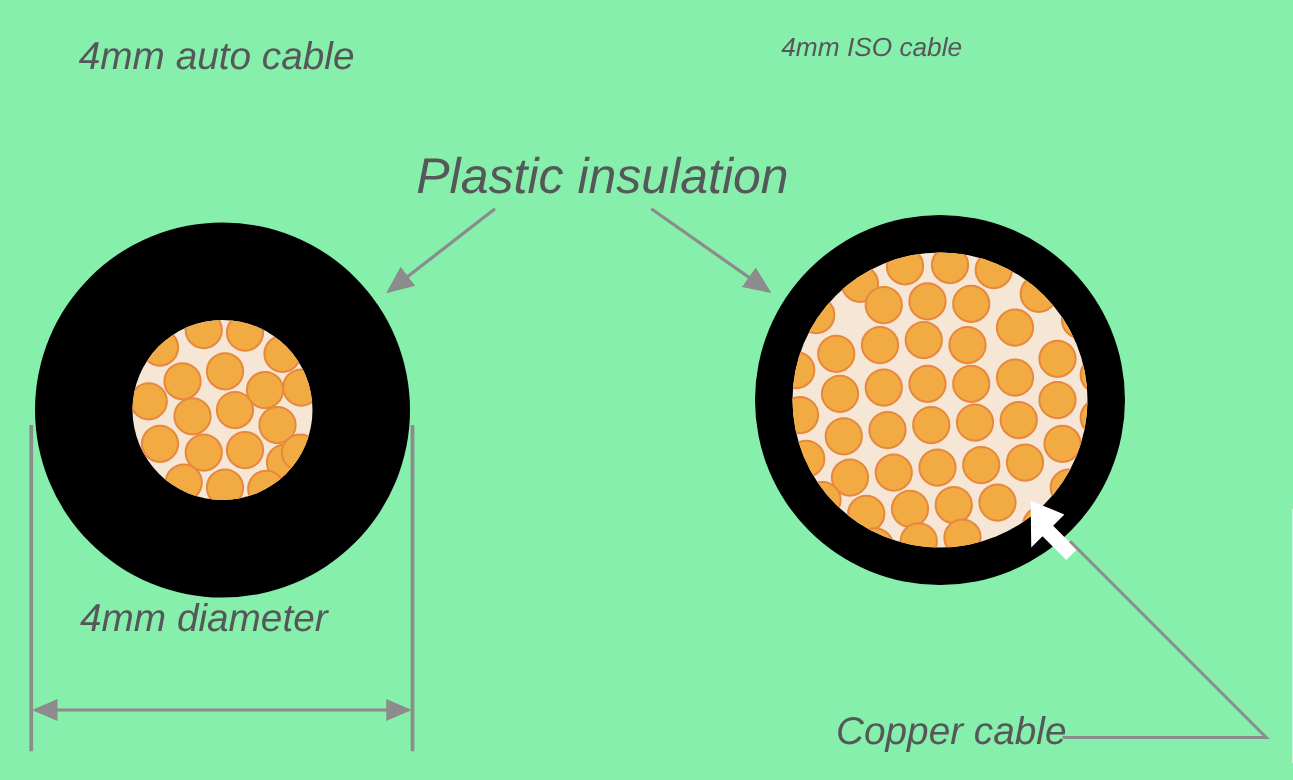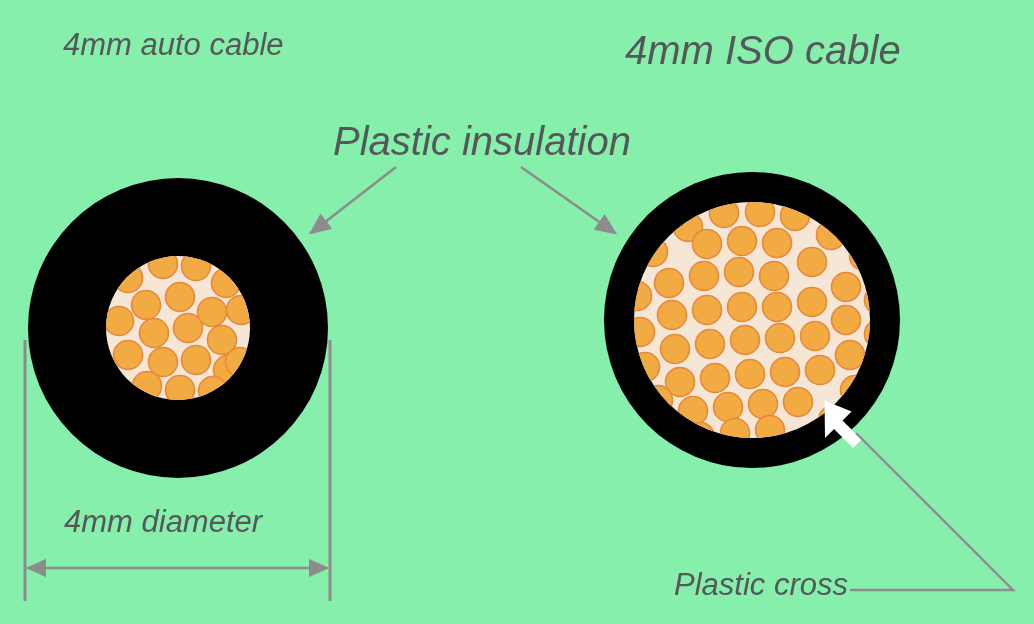--- a/index.html
+++ b/index.html
@@ -33,31 +33,31 @@
     line-height: 1.22;
   }
   #title-left {
     left: 63px;
     top: 26px;
     font-size: 31px;
   }
   #title-right {
     left: 625px;
     top: 26px;
-    font-size: 40px;
+    font-size: 21px;
     font-style: italic;
   }
   #label-insulation {
     left: 333px;
     top: 117px;
     font-size: 40px;
   }
   #label-diameter {
     left: 64px;
-    top: 503px;
+    top: 476px;
     font-size: 31px;
   }
   #label-area {
     left: 632px;
     top: 490px;
     width: 258px;
     text-align: center;
     font-size: 31px;
   }
 </style>
@@ -188,18 +188,18 @@
 
   <div class="label" id="title-left">4mm auto cable</div>
 
   <div class="label" id="title-right">4mm ISO cable</div>
 
   <div class="label" id="label-insulation">Plastic insulation</div>
 
   <div class="label" id="label-diameter">4mm diameter</div>
 
   <div class="label" id="label-area">
-    <div>Plastic cross</div>
+    <div>Copper cable</div>
     
     
   </div>
 
 </div>
 
 </body></html>

